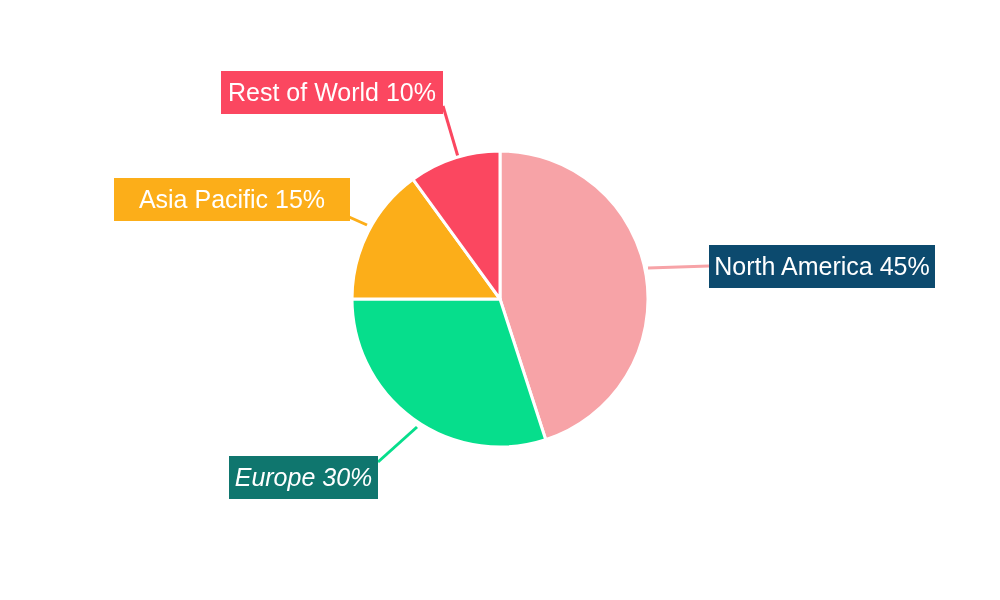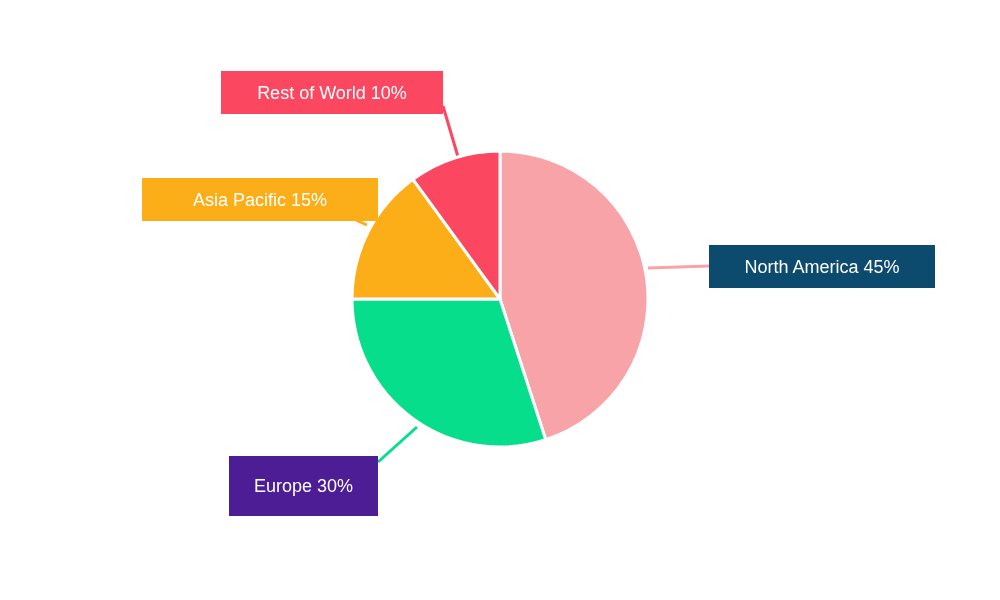--- a/index.html
+++ b/index.html
@@ -36,21 +36,21 @@
     stroke-width: 3;
     stroke-linecap: butt;
   }
   .label-box {
     position: absolute;
     display: flex;
     align-items: center;
     justify-content: center;
     box-sizing: border-box;
     color: #ffffff;
-    font-size: 18px;
+    font-size: 25px;
     font-family: "Liberation Sans", sans-serif;
     line-height: 1;
     white-space: nowrap;
     padding: 0 10px;
   }
 </style>
 </head>
 <body>
 
 <div id="chart-root">
@@ -67,24 +67,24 @@
         <path d="M 500 299 L 545.73 439.76 A 148 148 0 0 1 352.00 299.00 Z" fill="#06DE8C" class="slice-path"></path>
         <path d="M 500 299 L 352.00 299.00 A 148 148 0 0 1 413.01 179.27 Z" fill="#FCAE19" class="slice-path"></path>
         <path d="M 500 299 L 413.01 179.27 A 148 148 0 0 1 500.00 151.00 Z" fill="#FB4760" class="slice-path"></path>
       </g>
   </svg>
 
   <div id="labels-layer">
       <div class="label-box" style="left: 709px; top: 245px; width: 226px; height: 43px; background: #0c4a6e; color: rgb(255, 255, 255);">
         <span>North America 45%</span>
       </div>
-      <div class="label-box" style="left: 229px; top: 456px; width: 149px; height: 60px; background: #4c1d95; color: rgb(255, 255, 255);">
+      <div class="label-box" style="left: 229px; top: 456px; width: 149px; height: 43px; background: #0f766e; color: rgb(255, 255, 255); font-style: italic;">
         <span>Europe 30%</span>
       </div>
-      <div class="label-box" style="left: 114px; top: 178px; width: 236px; height: 43px; background: rgb(252, 174, 25); color: rgb(255, 255, 255); margin-left: 28px;">
+      <div class="label-box" style="left: 114px; top: 178px; width: 236px; height: 43px; background: rgb(252, 174, 25); color: rgb(255, 255, 255);">
         <span>Asia Pacific 15%</span>
       </div>
       <div class="label-box" style="left: 221px; top: 71px; width: 222px; height: 43px; background: rgb(251, 71, 96); color: rgb(255, 255, 255);">
         <span>Rest of World 10%</span>
       </div>
     </div>
 
 </div>
 
 </body></html>

